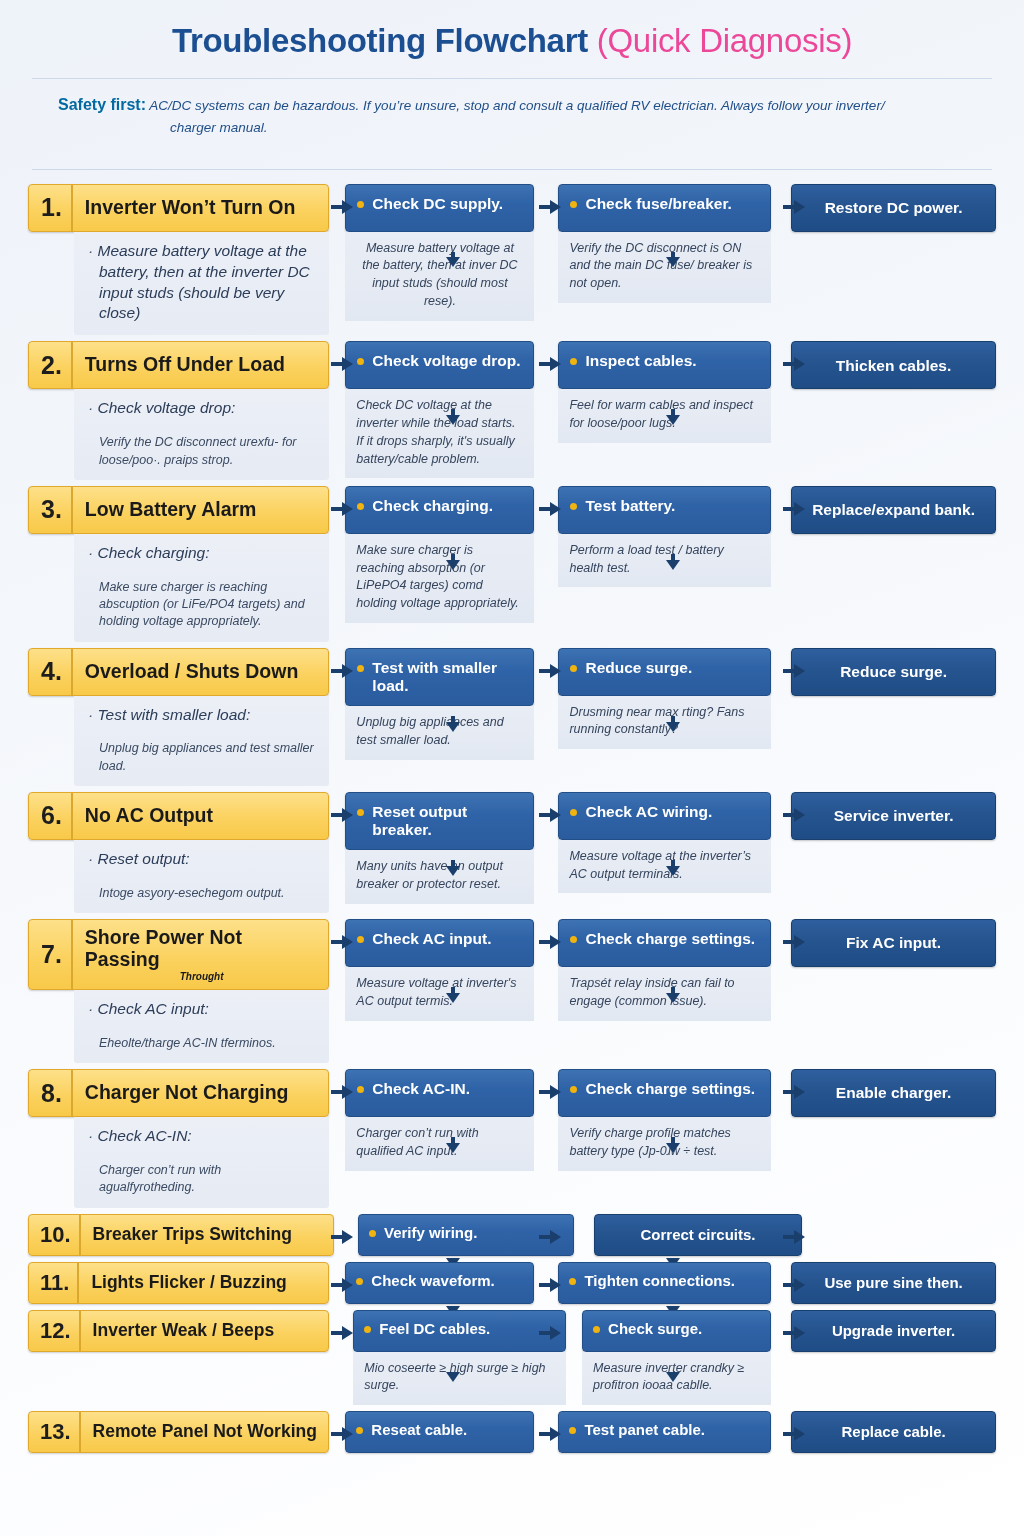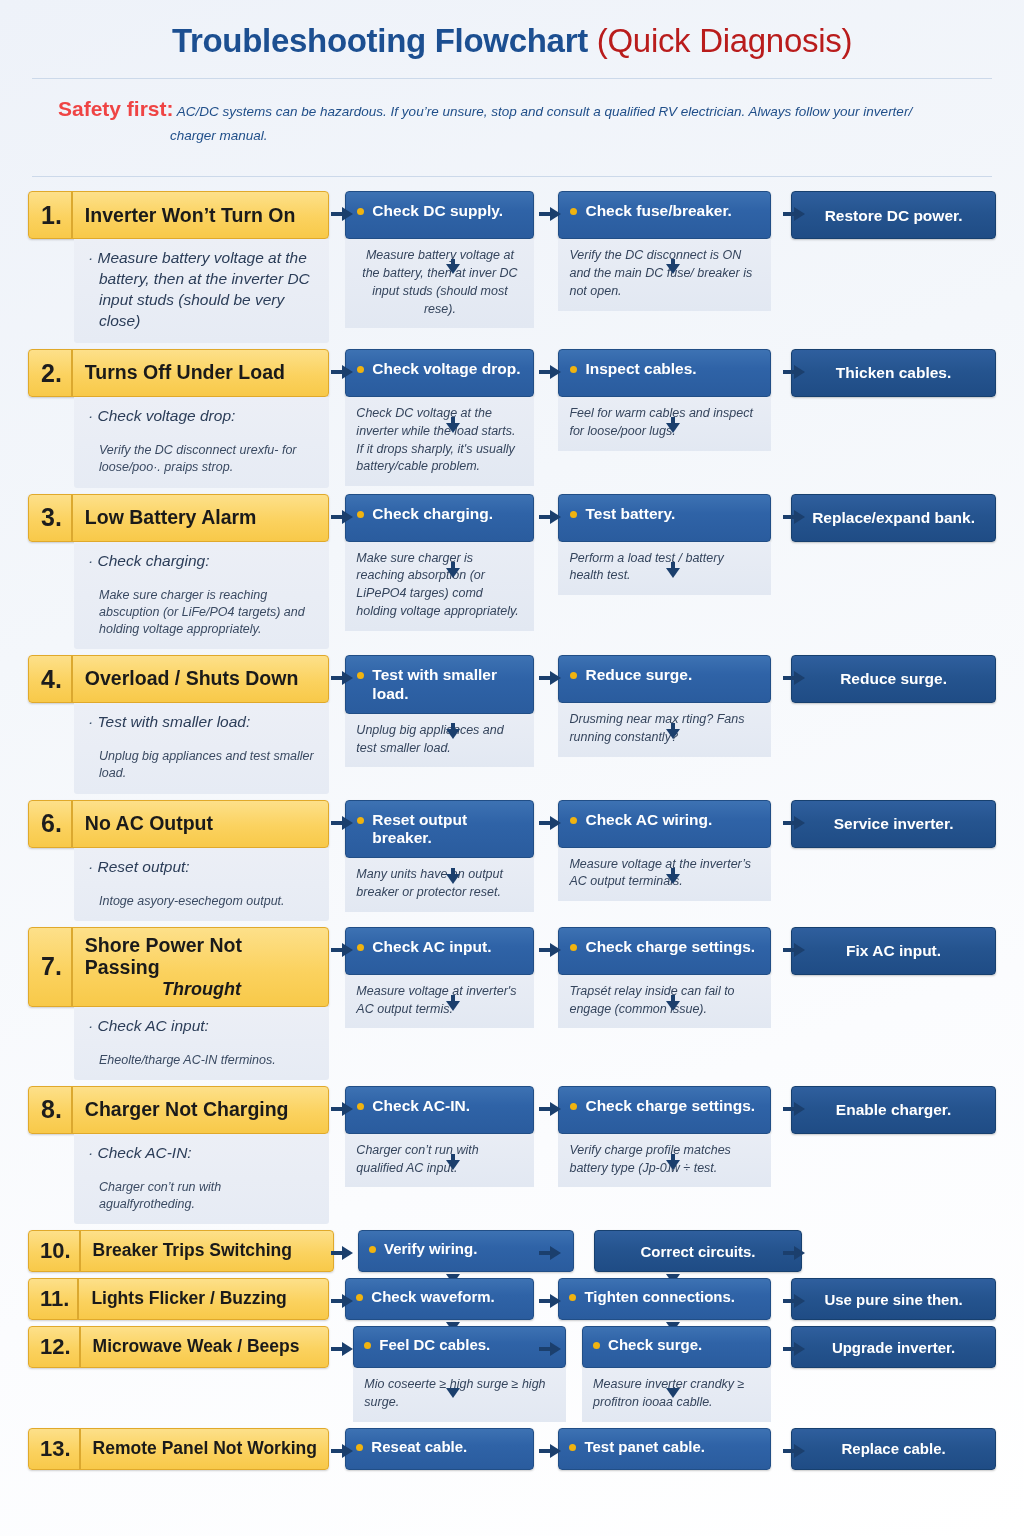--- a/index.html
+++ b/index.html
@@ -24,40 +24,40 @@
   .title {
     text-align: center;
     padding-top: 22px;
     font-size: 33px;
     font-weight: bold;
     color: #1c4f91;
     letter-spacing: -0.3px;
   }
   .title .sub {
     font-weight: normal;
-    color: #b91c1c;
+    color: #ec4899;
   }
   .rule {
     height: 1px;
     background: #ccd9ea;
     margin: 18px 18px 0 18px;
   }
   .safety {
     padding: 14px 60px 12px 44px;
     font-size: 13.5px;
     font-style: italic;
     color: #1f4e89;
     line-height: 1.55;
     text-align: left;
   }
   .safety b {
     font-style: normal;
     font-weight: bold;
-    font-size: 21px;
-    color: #ef4444;
+    font-size: 16px;
+    color: #0369a1;
   }
   .safety .ind { display:block; padding-left: 112px; }
 
   
   .flow {
     position: relative;
     padding: 14px 14px 0 14px;
   }
   .row {
     position: relative;
@@ -97,21 +97,21 @@
     flex: 1;
     padding: 7px 10px 7px 12px;
     font-size: 19.5px;
     font-weight: bold;
     color: #1a1a1a;
     display: flex;
     align-items: center;
     line-height: 1.12;
   }
   .sym-title.two { flex-direction: column; align-items: center; justify-content:center; }
-  .sym-title .line2 { font-size: 18px; font-style: italic; }
+  .sym-title .line2 { font-size: 10px; font-style: italic; }
 
   .sym-body {
     margin-left: 46px;
     background: linear-gradient(180deg, #eceff6 0%, #e6ebf4 100%);
     padding: 9px 14px 11px 14px;
     border-radius: 0 0 3px 3px;
   }
   .sym-body .b1 {
     font-size: 15.5px;
     font-style: italic;
@@ -679,21 +679,21 @@
         <div class="arrow-d" style="left: 638px; top: 44px; height: 10px;">
           <div class="shaft" style="height:1px"></div>
           <div class="headp" style="top:0px"></div>
         </div>
       </div>
       <div class="row compact">
         <div class="col col1">
           <div class="sym-head">
             <div class="sym-num">12.</div>
             <div class="sym-title">
-              <span>Microwave Weak / Beeps</span>
+              <span>Inverter Weak / Beeps</span>
             </div>
           </div>
         </div>
         <div class="col col3">
           <div class="step-head">
             <span class="dot"></span>
             <span>Feel DC cables.</span>
           </div>
           <div class="step-body">Mio coseerte ≥ high surge ≥ high surge.</div>
         </div>

